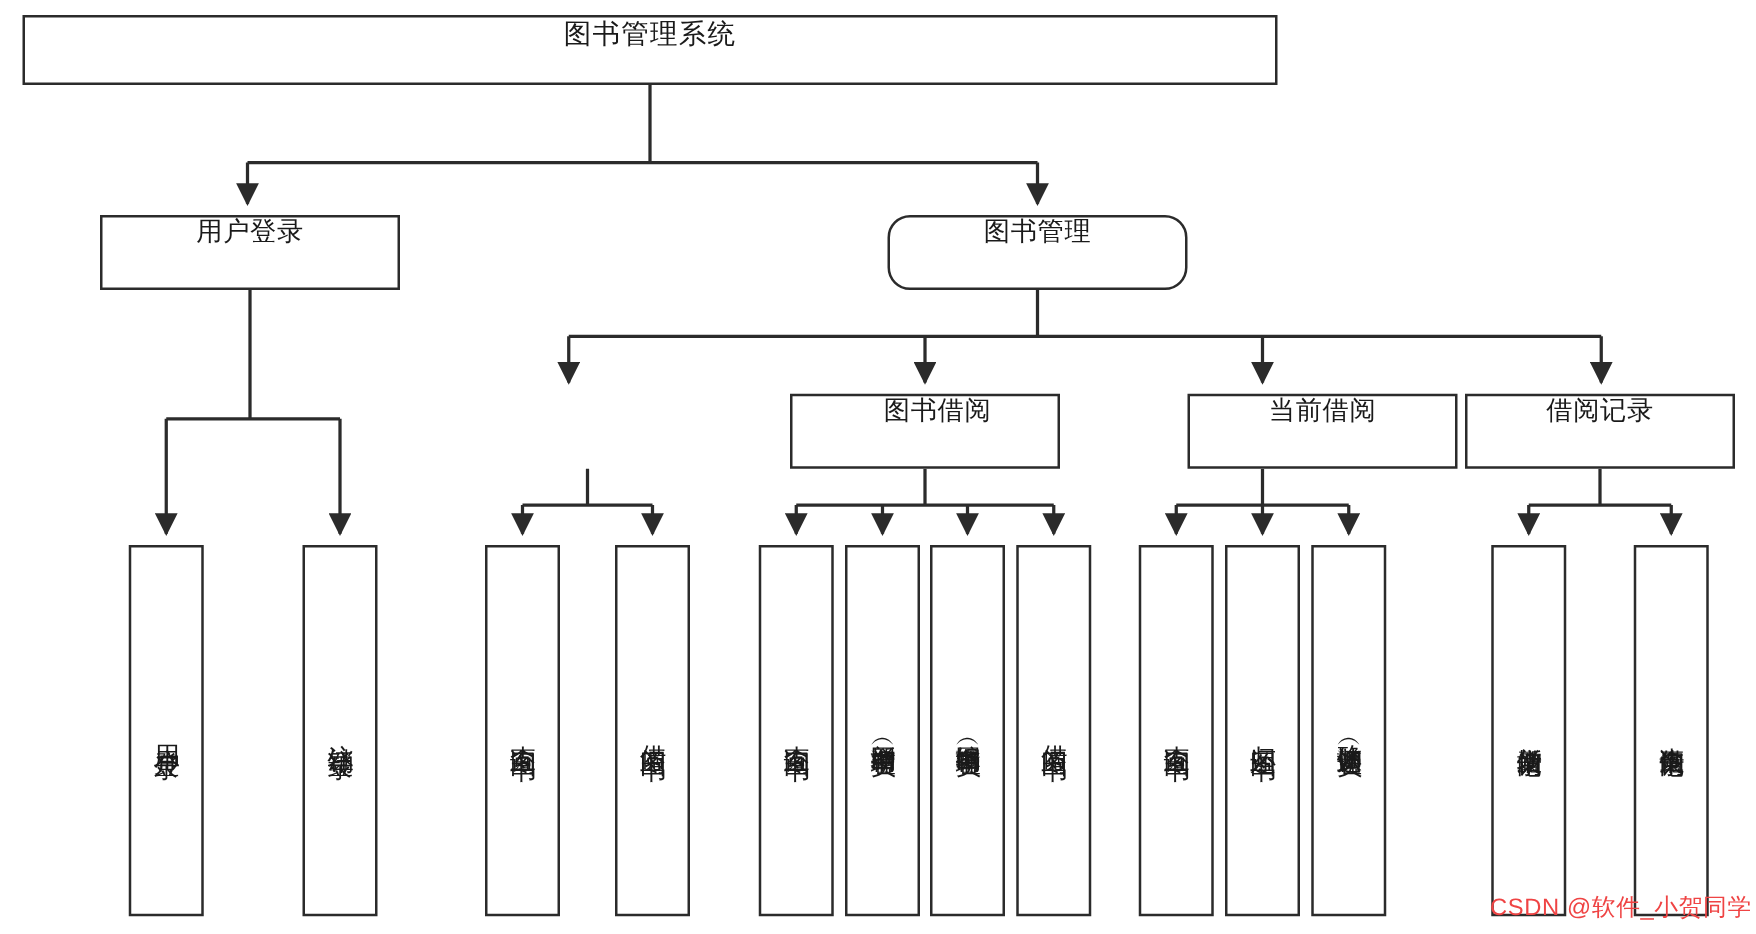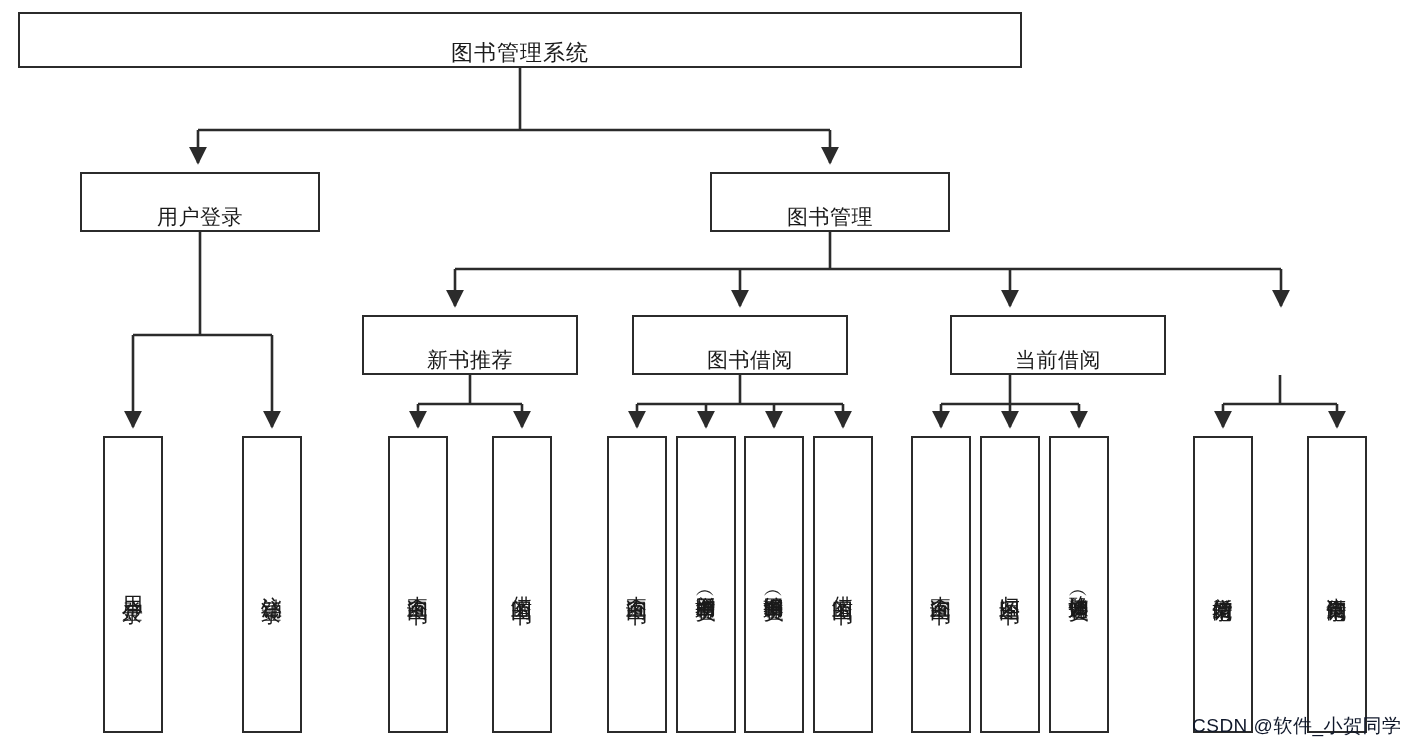--- a/index.html
+++ b/index.html
@@ -26,21 +26,21 @@
     height: 747px;
     pointer-events: none;
   }
   .node {
     position: absolute;
     box-sizing: border-box;
     border: 2px solid #2b2b2b;
     background: #ffffff;
     color: #1a1a1a;
     display: flex;
-    align-items: flex-end;
+    align-items: flex-start;
     justify-content: center;
     text-align: center;
     z-index: 2;
   }
   .node .lbl {
     display: block;
     line-height: 1.18;
     white-space: nowrap;
   }
   
@@ -65,21 +65,21 @@
     letter-spacing: 3px;
     line-height: 1;
     white-space: nowrap;
   }
   .node.v.tight .lbl {
     letter-spacing: 1px;
     font-size: 20px;
   }
   .watermark {
     position: absolute;
-    color: #0f172a;
+    color: #ef4444;
     font-size: 19px;
     white-space: nowrap;
     letter-spacing: 0.5px;
     z-index: 3;
   }
 </style>
 </head>
 <body>
 
 <div id="canvas">
@@ -134,33 +134,33 @@
     </g>
   </svg>
 
   <div class="node h root" style="left:18px; top:12px; width:1004px; height:56px;">
     <span class="lbl">图书管理系统</span>
   </div>
 
   <div class="node h" style="left:80px; top:172px; width:240px; height:60px;">
     <span class="lbl">用户登录</span>
   </div>
-  <div class="node h" style="left:710px; top:172px; width:240px; height:60px;">
+  <div class="node h" style="left:710px; top:172px; width:240px; height:60px;border-radius:18px;">
     <span class="lbl">图书管理</span>
   </div>
 
-  <div class="node h" style="left:362px; top:315px; width:216px; height:60px;">
-    <span class="lbl">新书推荐</span>
-  </div>
   <div class="node h" style="left:632px; top:315px; width:216px; height:60px;padding-left:20px;">
     <span class="lbl">图书借阅</span>
   </div>
   <div class="node h" style="left:902px; top:315px; width:216px; height:60px;margin-left:48px;">
     <span class="lbl">当前借阅</span>
   </div>
+  <div class="node h" style="left:1172px; top:315px; width:216px; height:60px;">
+    <span class="lbl">借阅记录</span>
+  </div>
 
   <div class="node v" style="left:103px; top:436px; width:60px; height:297px;">
     <span class="lbl">用户登录</span>
   </div>
   <div class="node v" style="left:242px; top:436px; width:60px; height:297px;">
     <span class="lbl">注销登录</span>
   </div>
 
   <div class="node v" style="left:388px; top:436px; width:60px; height:297px;">
     <span class="lbl">查询图书</span>

